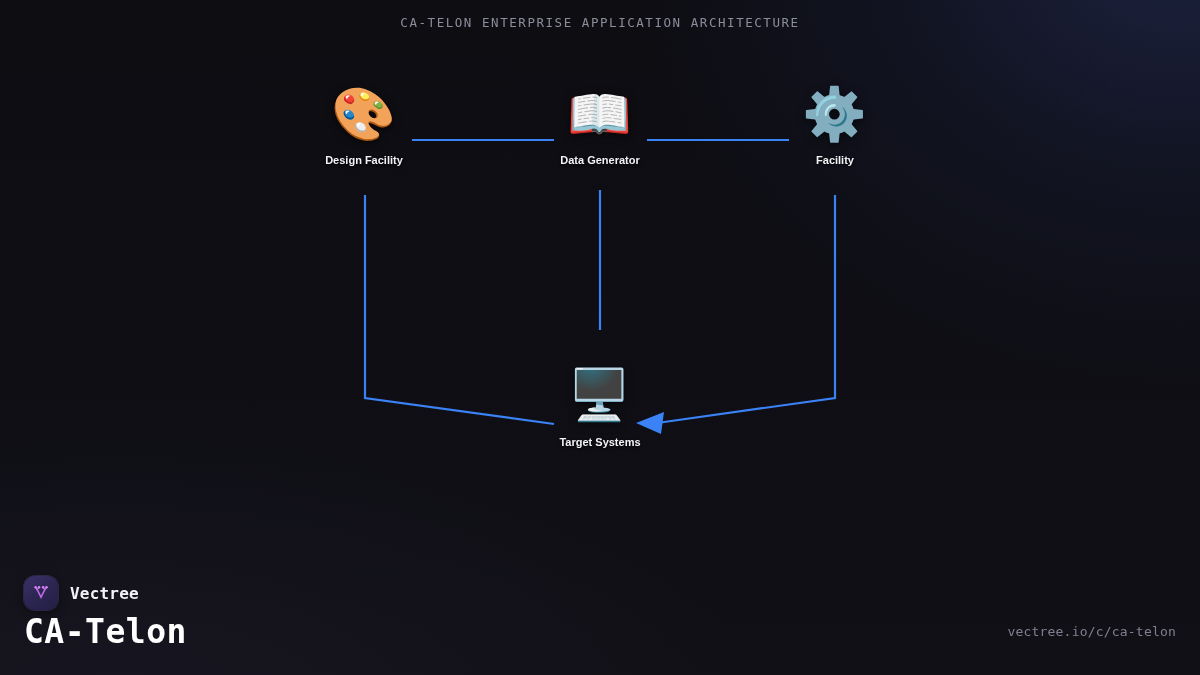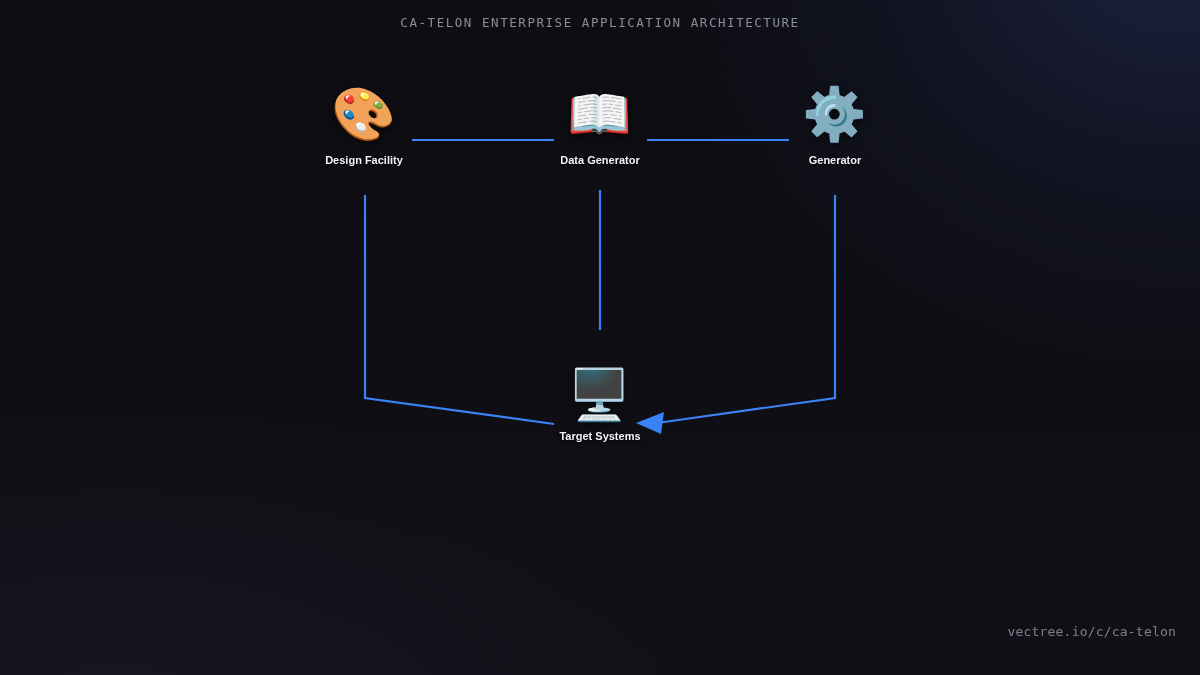--- a/index.html
+++ b/index.html
@@ -55,21 +55,21 @@
     font-weight:bold;
     color:#f2f3f7;
     white-space:nowrap;
     text-shadow:0 1px 3px rgba(0,0,0,0.8);
   }
 
   .node-top .glyph { font-size:52px; }
   .node-top .caption { margin-top:14px; }
 
   .node-bottom .glyph { font-size:50px; }
-  .node-bottom .caption { margin-top:10px; }
+  .node-bottom .caption { margin-top:16px; }
 
   #node-design  { left:364px; top:88px; }
   #node-dict    { left:600px; top:88px; }
   #node-gen     { left:835px; top:88px; }
   #node-target  { left:600px; top:370px; }
 
   
   .footer-brand {
     position:absolute;
     left:24px; top:576px;
@@ -136,25 +136,46 @@
     <span class="caption">Design Facility</span>
   </div>
 
   <div class="node node-top" id="node-dict">
     <span class="glyph">📖</span>
     <span class="caption">Data Generator</span>
   </div>
 
   <div class="node node-top" id="node-gen">
     <span class="glyph">⚙️</span>
-    <span class="caption">Generator</span>
+    <span class="caption">Facility</span>
   </div>
 
   <div class="node node-bottom" id="node-target">
     <span class="glyph">🖥️</span>
     <span class="caption">Target Systems</span>
   </div>
 
+  <div class="footer-brand">
+    <div class="brand-logo">
+      <svg width="20" height="20" viewBox="0 0 20 20" xmlns="http://www.w3.org/2000/svg">
+        <g stroke="#c06ae8" stroke-width="1.5" fill="none" stroke-linecap="round">
+          <path d="M6.2 6.6 L10 14.2 L13.8 6.6"></path>
+          <path d="M6.2 6.6 L4.6 4.4"></path>
+          <path d="M6.2 6.6 L8.0 4.4"></path>
+          <path d="M13.8 6.6 L12.1 4.4"></path>
+          <path d="M13.8 6.6 L15.5 4.4"></path>
+        </g>
+        <g fill="#d882f5">
+          <circle cx="4.6" cy="4.2" r="1.25"></circle>
+          <circle cx="8.0" cy="4.2" r="1.25"></circle>
+          <circle cx="12.1" cy="4.2" r="1.25"></circle>
+          <circle cx="15.5" cy="4.2" r="1.25"></circle>
+        </g>
+      </svg>
+    </div>
+    <span class="brand-name">Vectree</span>
+  </div>
 
+  <div class="footer-title">CA-Telon</div>
 
   <div class="footer-url">vectree.io/c/ca-telon</div>
 
 </div>
 
 </body></html>

